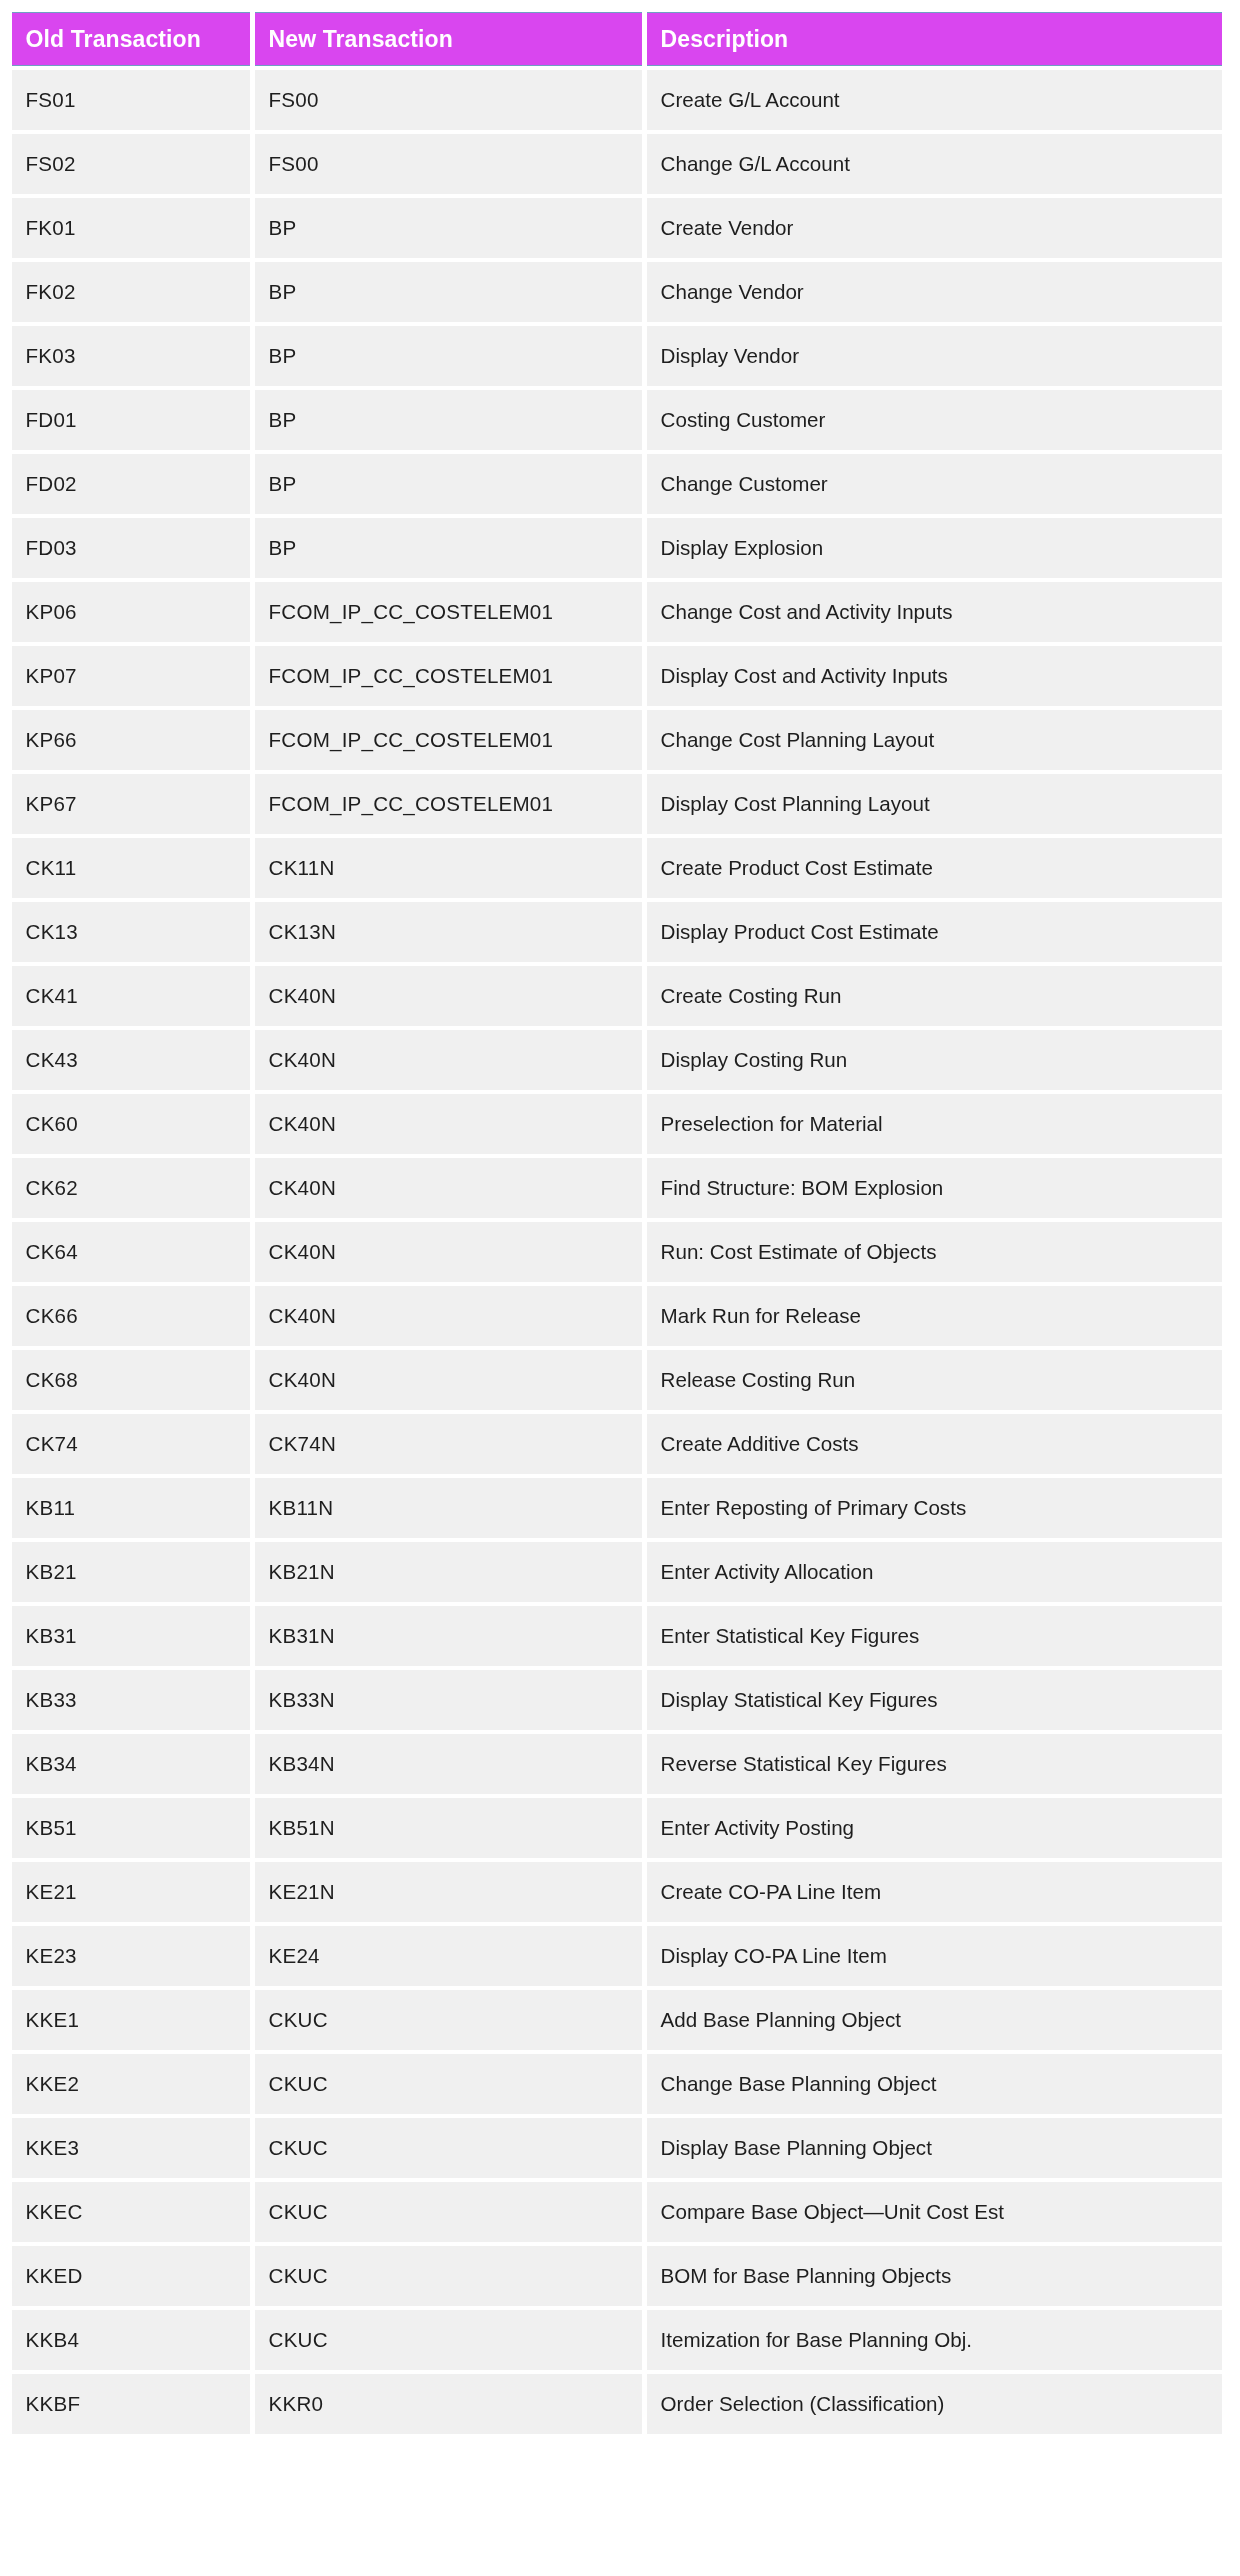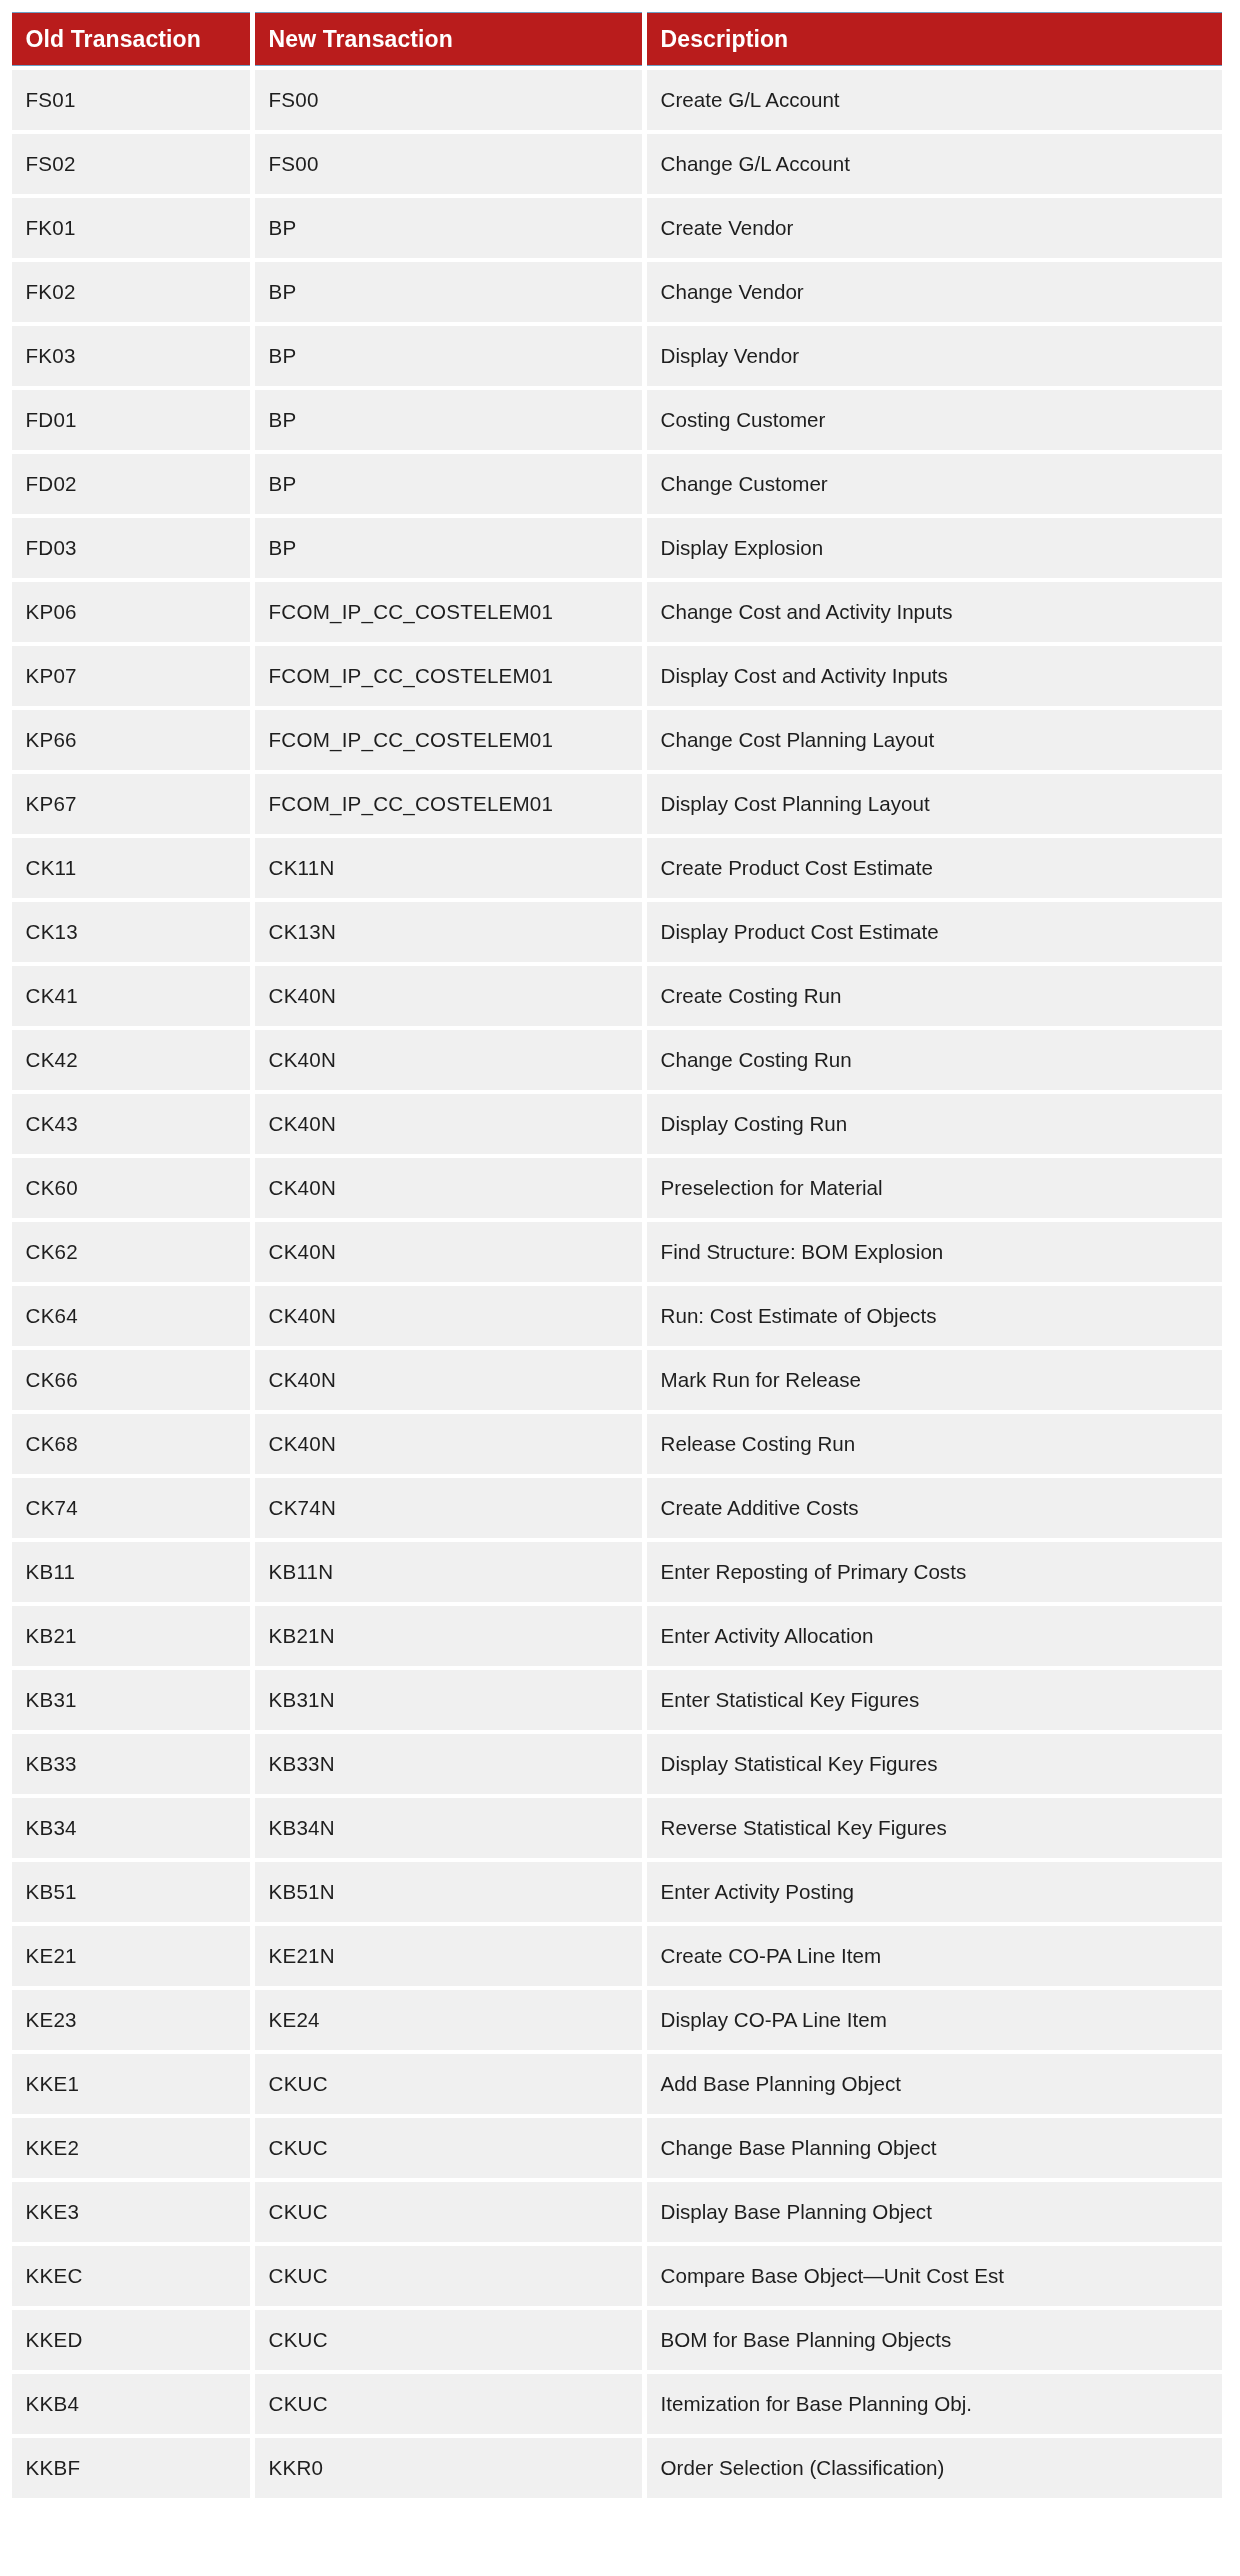--- a/index.html
+++ b/index.html
@@ -23,21 +23,21 @@
     border-spacing: 5.2px 4.1px;
     table-layout: fixed;
     width: 1215px;
     margin: -4.1px -5.2px;
   }
   col.c1 { width: 238px; }
   col.c2 { width: 387px; }
   col.c3 { width: 575px; }
 
   thead th {
-    background: #b91c1c;
+    background: #d946ef;
     color: #ffffff;
     font-size: 23px;
     font-weight: bold;
     text-align: left;
     vertical-align: middle;
     height: 54px;
     padding: 0 13.4px;
     box-sizing: border-box;
     letter-spacing: 0.1px;
     border-top: 1px solid #6f9fc4;
@@ -149,25 +149,20 @@
           <td class="col-old">CK13</td>
           <td class="col-new">CK13N</td>
           <td class="col-desc">Display Product Cost Estimate</td>
         </tr>
         <tr>
           <td class="col-old">CK41</td>
           <td class="col-new">CK40N</td>
           <td class="col-desc">Create Costing Run</td>
         </tr>
         <tr>
-          <td class="col-old">CK42</td>
-          <td class="col-new">CK40N</td>
-          <td class="col-desc">Change Costing Run</td>
-        </tr>
-        <tr>
           <td class="col-old">CK43</td>
           <td class="col-new">CK40N</td>
           <td class="col-desc">Display Costing Run</td>
         </tr>
         <tr>
           <td class="col-old">CK60</td>
           <td class="col-new">CK40N</td>
           <td class="col-desc">Preselection for Material</td>
         </tr>
         <tr>

